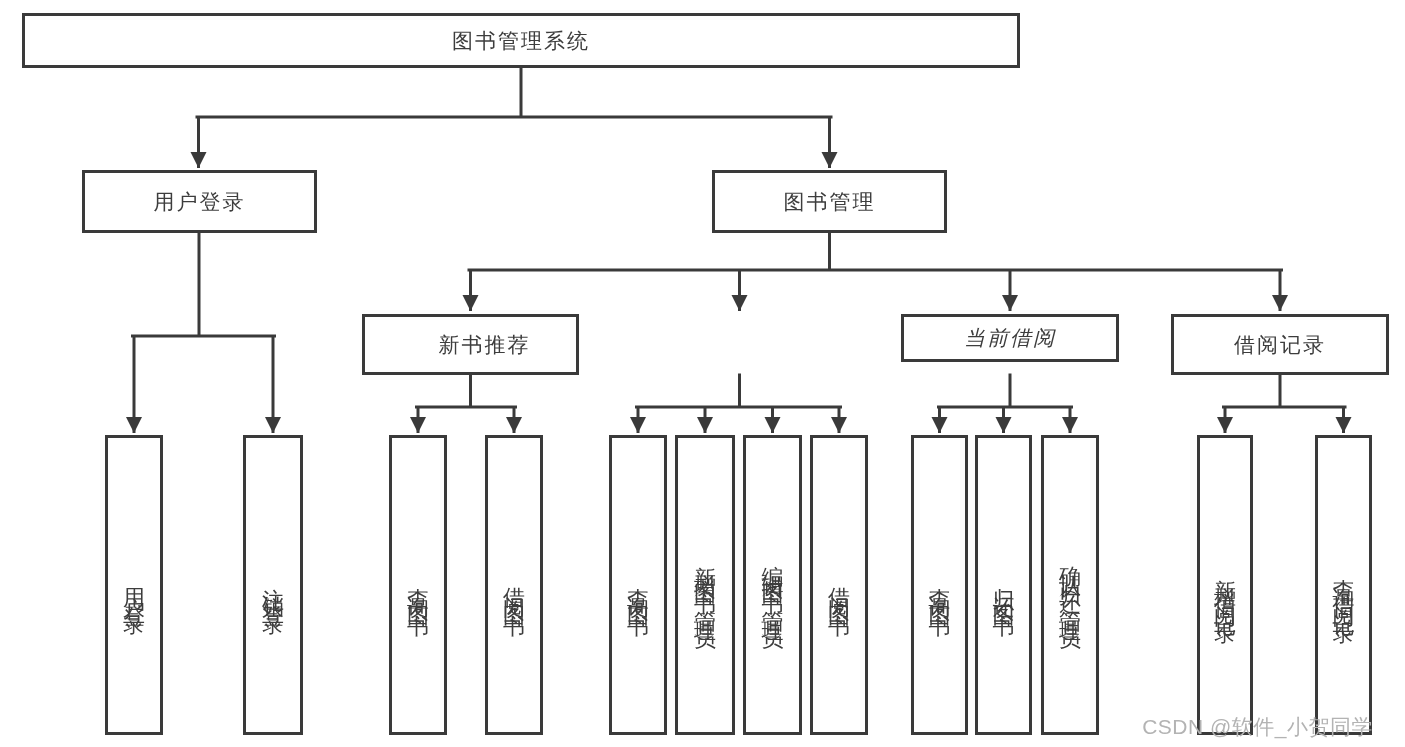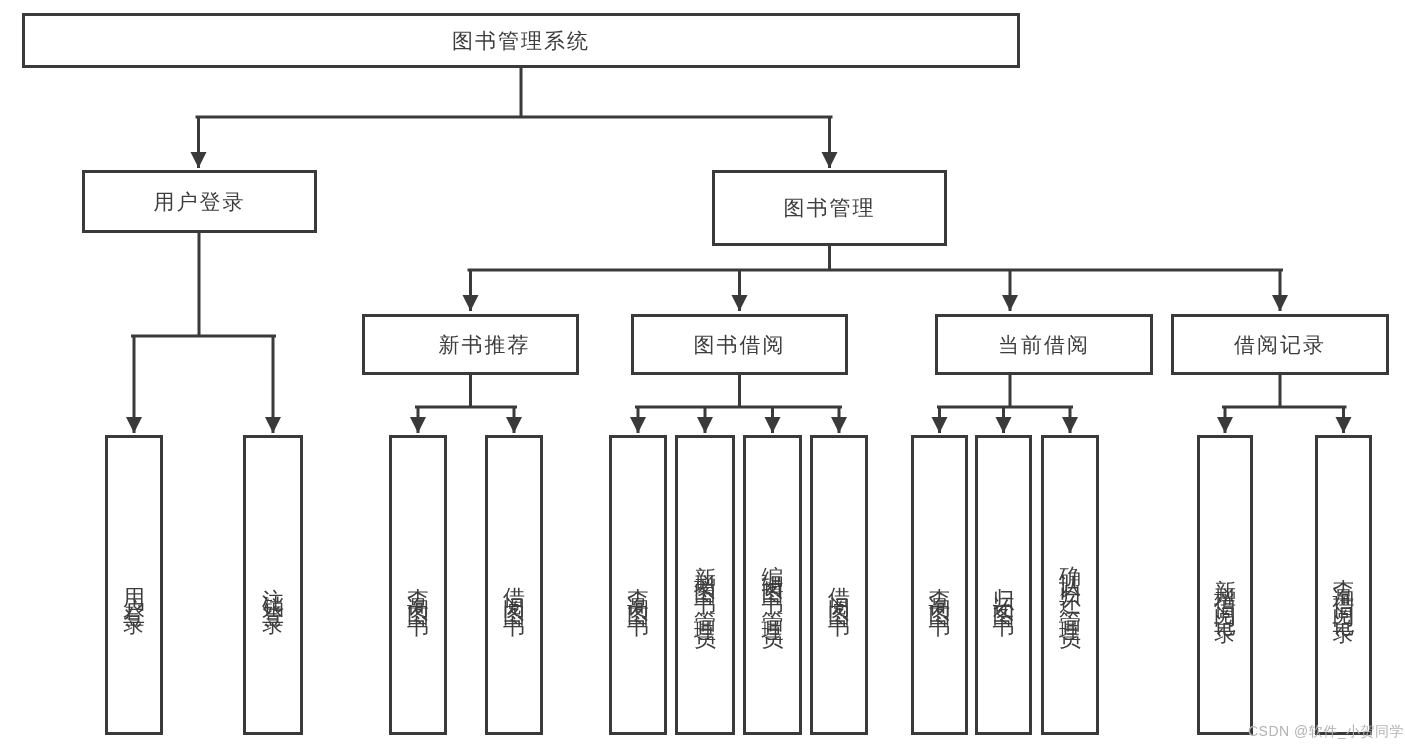--- a/index.html
+++ b/index.html
@@ -42,23 +42,23 @@
     writing-mode: vertical-rl;
     text-orientation: mixed;
     font-size: 22px;
     letter-spacing: 9px;
     line-height: 1;
     font-weight: 500;
     padding-top: 6px;
   }
   .watermark {
     position: absolute;
-    right: 1px;
+    right: 32px;
     bottom: 6px;
-    font-size: 14px;
+    font-size: 21px;
     color: #b3b3b3;
     letter-spacing: 0.5px;
     z-index: 10;
     white-space: nowrap;
   }
 </style>
 </head>
 <body>
 
 <div id="stage">
@@ -106,25 +106,24 @@
       <path d="M1070,407 V433"></path>
 
       <path d="M1225,407 V433"></path>
       <path d="M1343.5,407 V433"></path>
     </g>
   </svg>
 
   <div class="node hbox" style="left:22px; top:13px; width:998px; height:55px;">图书管理系统</div>
 
   <div class="node hbox" style="left:82px; top:170px; width:235px; height:63px;">用户登录</div>
-  <div class="node hbox" style="left:712px; top:170px; width:235px; height:76px;">图书管理</div>
+  <div class="node hbox" style="left:712px; top:170px; width:235px; height:63px;">图书管理</div>
 
   <div class="node hbox" style="left:362px; top:314px; width:217px; height:61px;padding-left:28px;">新书推荐</div>
-  <div class="node hbox" style="left:631px; top:314px; width:217px; height:61px;">图书借阅</div>
-  <div class="node hbox" style="left:935px; top:314px; width:218px; height:61px;">当前借阅</div>
+  <div class="node hbox" style="left:901px; top:314px; width:218px; height:48px;font-style:italic;">当前借阅</div>
   <div class="node hbox" style="left:1171px; top:314px; width:218px; height:61px;">借阅记录</div>
 
   <div class="node vbox" style="left:105px; top:435px; width:58px; height:300px;">用户登录</div>
   <div class="node vbox" style="left:243px; top:435px; width:60px; height:300px;">注销登录</div>
 
   <div class="node vbox" style="left:389px; top:435px; width:58px; height:300px;">查询图书</div>
   <div class="node vbox" style="left:485px; top:435px; width:58px; height:300px;">借阅图书</div>
 
   <div class="node vbox" style="left:609px; top:435px; width:58px; height:300px;">查询图书</div>
   <div class="node vbox" style="left:675px; top:435px; width:60px; height:300px;">新增图书（管理员）</div>

